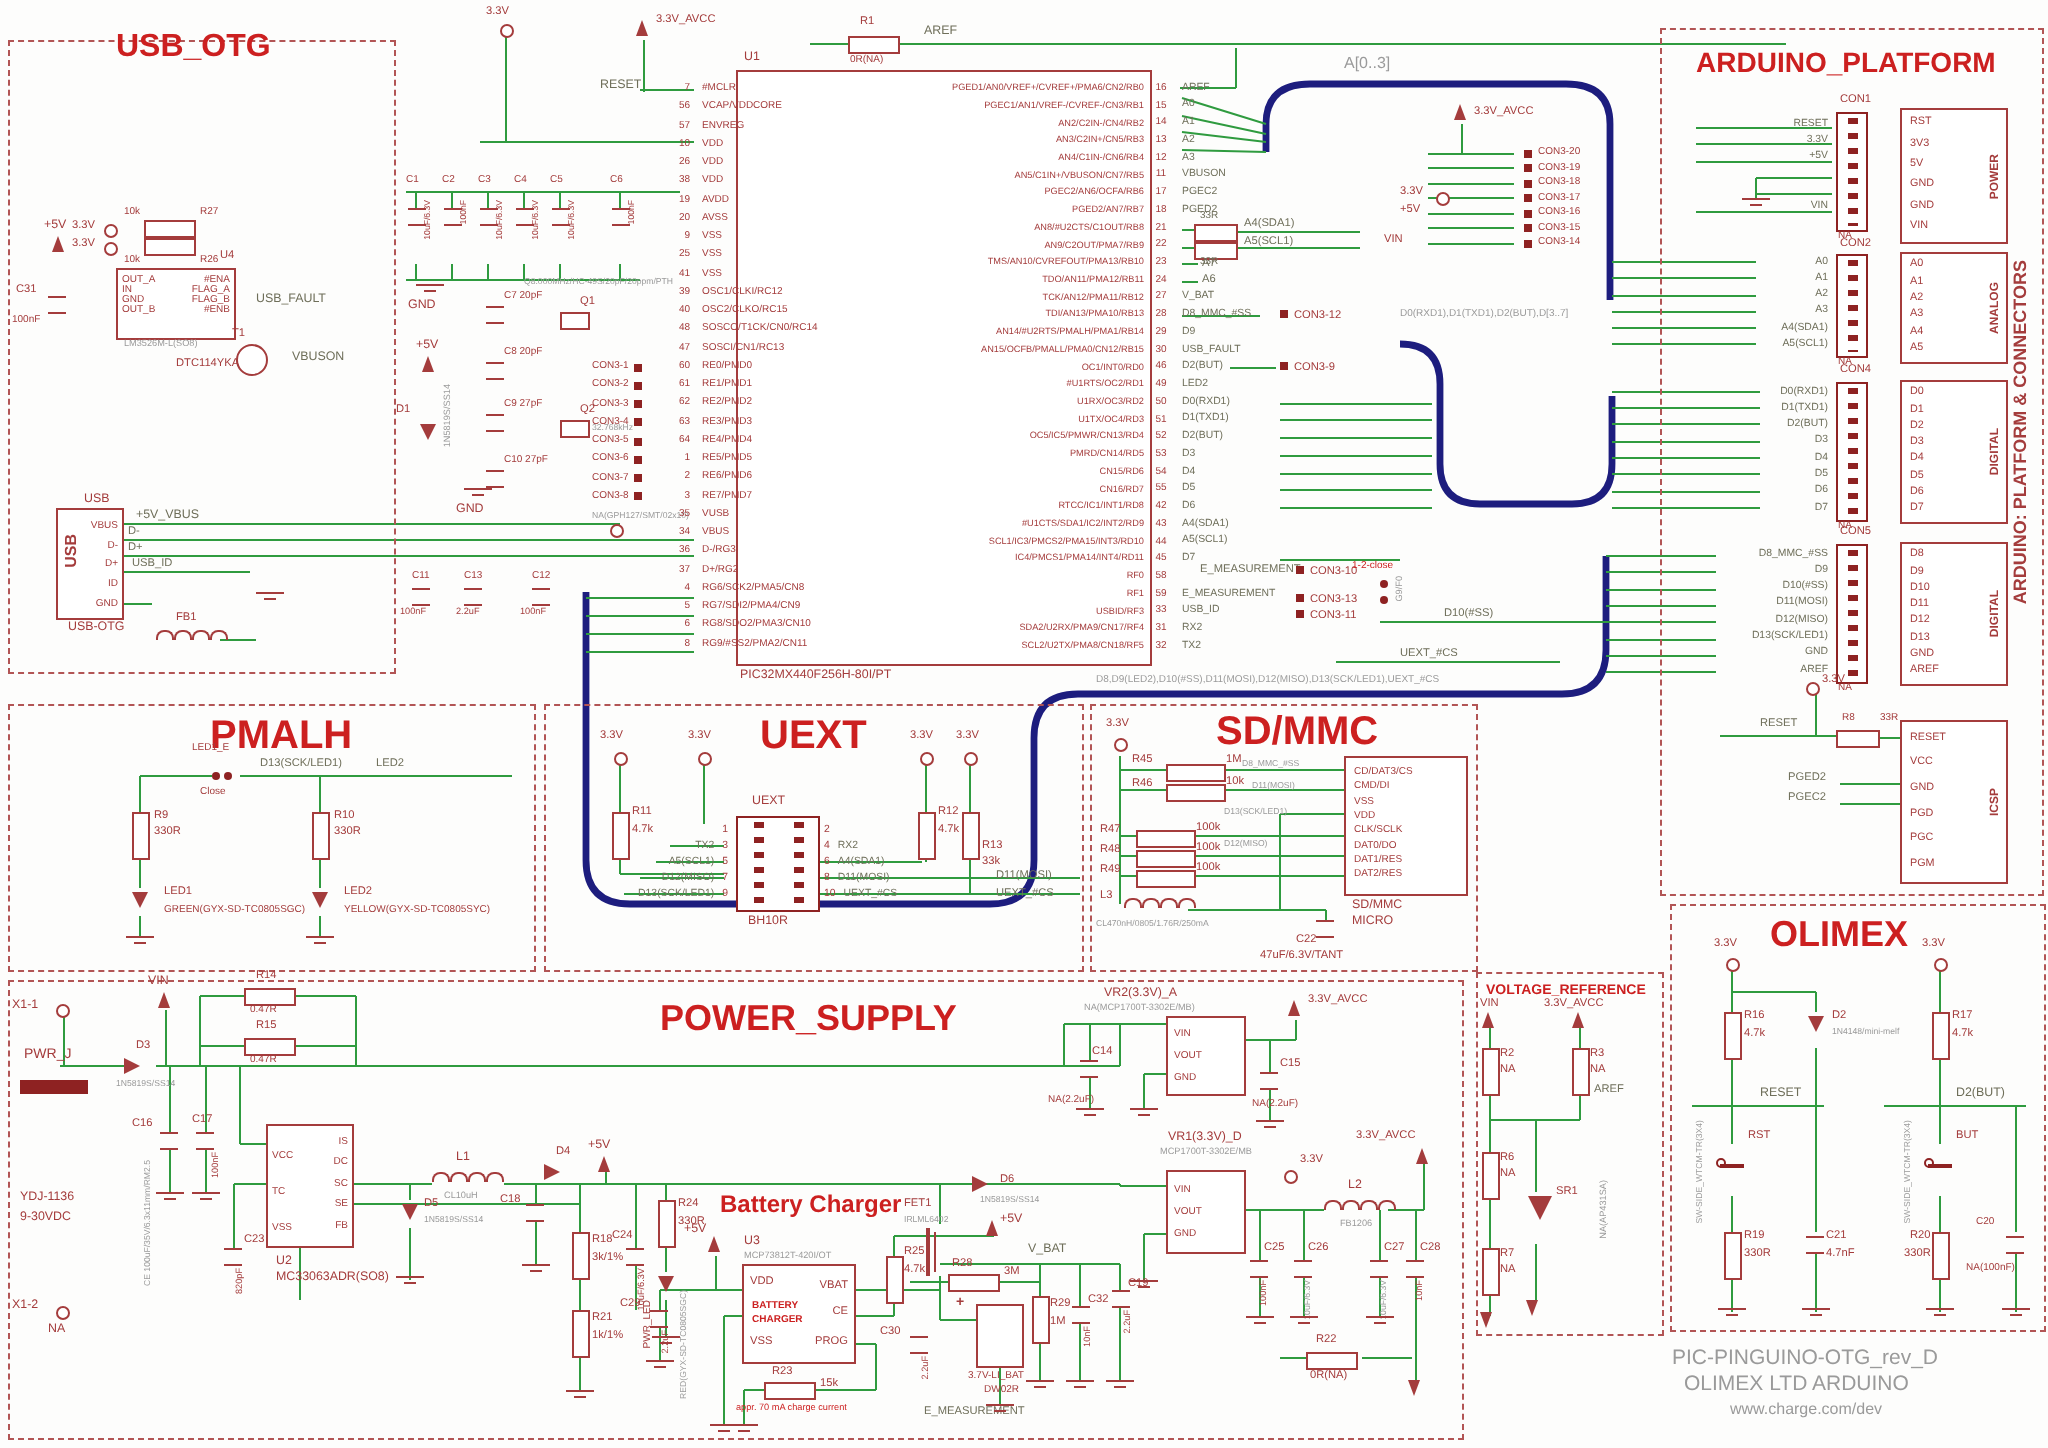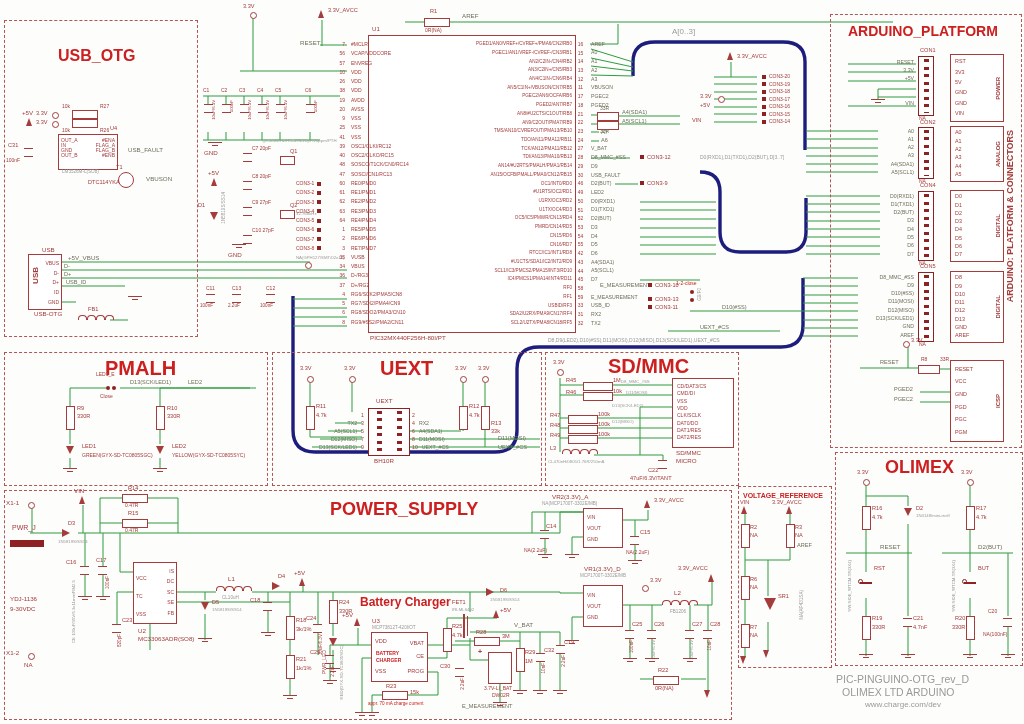--- a/index.html
+++ b/index.html
@@ -132,21 +132,21 @@
       M1008 553 V616 M1008 626 V656
       M745 512 V524 M745 546 V560 M745 560 H790 M790 512 V524 M790 546 V560
       M745 560 V576 M745 600 V624 M745 646 V658 M768 560 V596 M768 622 V650"></path>
   </svg>
 
   <div class="t gr f10" style="left:836px;top:674px">PIC-PINGUINO-OTG_rev_D</div>
   <div class="t gr f10" style="left:842px;top:687px">OLIMEX LTD ARDUINO</div>
   <div class="t gr f8" style="left:865px;top:701px">www.charge.com/dev</div>
 
   <div class="sec" style="left:4px;top:20px;width:192px;height:315px"></div>
-  <div class="t red f16" style="left:58px;top:48px">USB_OTG</div>
+  <div class="t red f16" style="left:58px;top:16px">USB_OTG</div>
   <div class="t mar f6" style="left:22px;top:110px">+5V</div>
   <div class="triu" style="left:26px;top:118px"></div>
   <div class="t mar f55" style="left:36px;top:111px">3.3V</div>
   <div class="t mar f55" style="left:36px;top:120px">3.3V</div>
   <div class="circ" style="left:52px;top:112px"></div>
   <div class="circ" style="left:52px;top:121px"></div>
   <div class="resh" style="left:72px;top:110px"></div>
   <div class="resh" style="left:72px;top:119px"></div>
   <div class="t mar f5" style="left:62px;top:104px">10k</div>
   <div class="t mar f5" style="left:100px;top:104px">R27</div>

